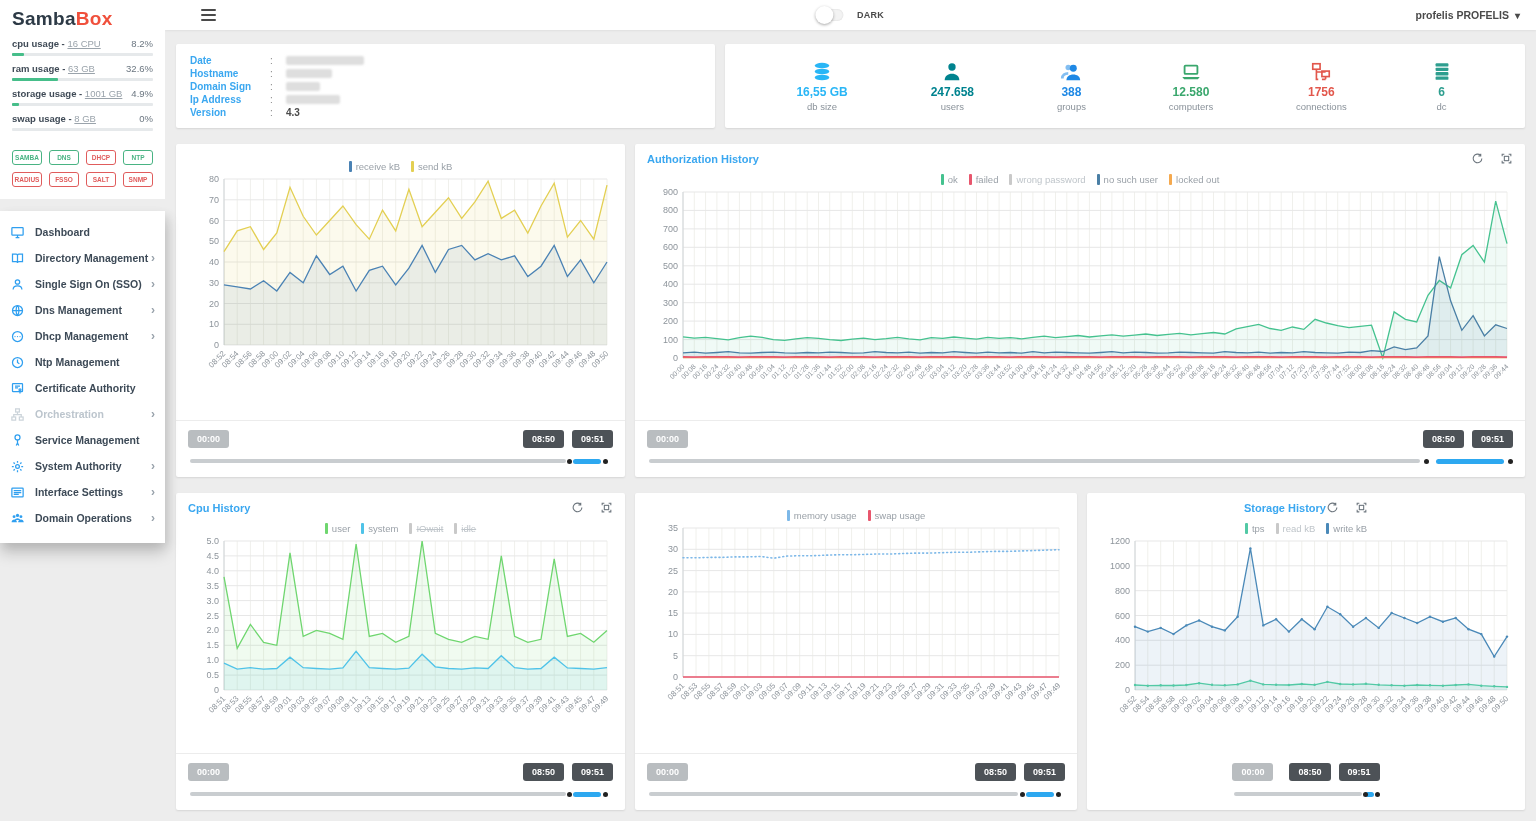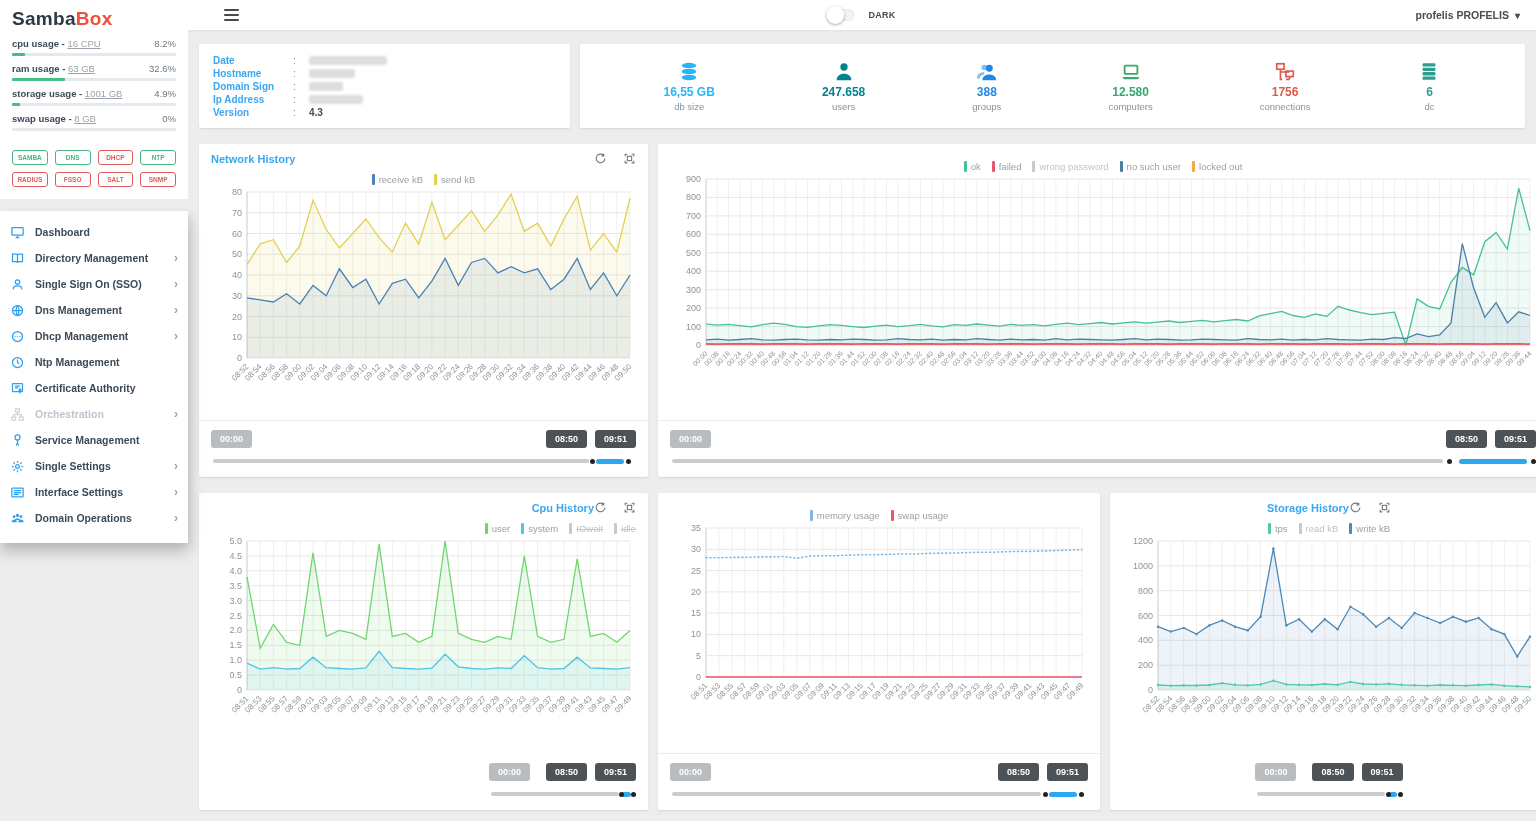--- a/index.html
+++ b/index.html
@@ -1,21 +1,21 @@
 <!DOCTYPE html>
 <html><head>
 <meta charset="utf-8">
 <style>
   * { box-sizing: border-box; margin:0; padding:0; }
   html,body { width:1536px; height:821px; overflow:hidden; background:#ededed;
     font-family:"Liberation Sans",sans-serif; }
   .app { display:flex; height:100%; }
 
   
-  .sidebar { width:188px; flex:none; position:relative; z-index:5; }
+  .sidebar { width:165px; flex:none; position:relative; z-index:5; }
   .sidebar-top { background:#fff; padding:8px 12px 6px; }
   .logo { font-size:19px; font-weight:bold; letter-spacing:.3px; }
   .logo b { color:#2d3a46; } .logo i { color:#f0503c; font-style:normal; font-weight:bold; }
   .usage { margin-top:8px; }
   .usage-row { margin-bottom:7px; cursor:default; }
   .usage-line { display:flex; justify-content:space-between; align-items:baseline; font-size:9.5px; }
   .u-label { font-weight:bold; color:#3f4a56; }
   .u-detail { color:#9aa3ab; font-weight:normal;text-decoration:underline; }
   .u-pct { color:#6b7680; }
   .ubar { height:3px; background:#e6e9eb; margin-top:4px; border-radius:1px; }
@@ -52,38 +52,38 @@
   .profile { margin-left:auto; font-size:10.5px; font-weight:bold; color:#4a4a4a;
     display:flex; align-items:center; gap:6px; cursor:pointer; }
   .profile .pchev { font-size:10px; color:#4a4a4a; }
 
   .content { flex:1; padding:14px 11px; overflow:hidden; }
   .row { display:flex; gap:10px; margin-bottom:16px; }
   .card { background:#fff; border-radius:2px; box-shadow:0 1px 2px rgba(0,0,0,.1); }
 
   
   .row1 { height:84px; }
-  .info-card { width:371px; padding:10px 14px; }
+  .info-card { width:539px; padding:10px 14px; }
   .info-row { display:flex; font-size:10px; line-height:13px; }
   .i-label { color:#3aa7f0; font-weight:bold; width:80px; }
   .i-colon { color:#8a8a8a; width:16px; }
   .i-value { color:#4a4a4a; font-weight:bold; }
   .redacted { background:#dedede; border-radius:2px; height:9px; margin-top:2px; filter:blur(1.3px); }
   .rw1{width:78px} .rw2{width:46px} .rw3{width:34px} .rw4{width:54px}
   .stats-card { flex:1; display:flex; align-items:center; justify-content:space-around; padding:8px 30px; }
   .stat { display:flex; flex-direction:column; align-items:center; gap:2px; cursor:default; }
   .stat-icon svg { width:24px; height:22px; display:block; }
   .stat-value { font-size:12px; font-weight:bold; }
   .stat-label { font-size:9.5px; color:#8a929a; }
 
   
   .row2 .card { height:333px; }
   .row3 .card { height:317px; }
   .chart-card { display:flex; flex-direction:column; padding:8px 12px 12px; }
-  .cpu-card { width:449px;align-items:flex-end; } .net-card { width:449px; } .auth-card { flex:1; }
+  .cpu-card { width:449px; } .net-card { width:449px; } .auth-card { flex:1; }
   .mem-card { width:442px; } .sto-card { flex:1;align-items:center; }
   .chart-head { display:flex; align-items:center; }
   .chart-title { font-size:11px; font-weight:bold; color:#3aa7f0; }
   .chart-actions { margin-left:auto; display:flex; gap:16px; color:#6d767e; }
   .act { cursor:pointer; } .act svg { width:13px; height:13px; display:block; }
   .chart-legend { display:flex; justify-content:center; align-items:center; gap:11px;
     margin:9px 0 2px; font-size:9.5px; color:#9aa1a8; }
   .lg { display:inline-flex; align-items:center; gap:4px; cursor:pointer; }
   .lg i { width:3px; height:11px; border-radius:1px; display:inline-block; }
   .lg.off { color:#bfc5ca; }
@@ -250,21 +250,21 @@
           </span>
         <span>Service Management</span>
       </div>
       <div class="menu-item">
         <span class="mi">
             <svg viewBox="0 0 24 24" fill="none" stroke="currentColor" stroke-width="2">
               <circle cx="12" cy="12" r="3"></circle>
               <path d="M12 3v3M12 18v3M3 12h3M18 12h3M5.6 5.6l2.1 2.1M16.3 16.3l2.1 2.1M18.4 5.6l-2.1 2.1M7.7 16.3l-2.1 2.1"></path>
             </svg>
           </span>
-        <span>Single Settings</span>
+        <span>System Authority</span>
         <span class="chev">›</span>
       </div>
       <div class="menu-item">
         <span class="mi">
             <svg viewBox="0 0 24 24" fill="none" stroke="currentColor" stroke-width="2">
               <rect x="3" y="5" width="18" height="14" rx="1"></rect>
               <path d="M6 9h12M6 12h12M6 15h8"></path>
             </svg>
           </span>
         <span>Interface Settings</span>
@@ -400,36 +400,20 @@
                 </svg>
               </span>
             <span class="stat-value">6</span>
             <span class="stat-label">dc</span>
           </div>
         </section>
       </div>
 
       <div class="row row2">
         <section class="card chart-card net-card">
-          <div class="chart-head">
-            <span class="chart-title">Network History</span>
-            <span class="chart-actions">
-              <span class="act">
-                  <svg viewBox="0 0 24 24" fill="none" stroke="currentColor" stroke-width="2">
-                    <path d="M20 12a8 8 0 1 1-2.3-5.7M18 3v4.5h-4.5"></path>
-                  </svg>
-                </span>
-              <span class="act">
-                  <svg viewBox="0 0 24 24" fill="none" stroke="currentColor" stroke-width="2">
-                    <path d="M4 8V4h4M16 4h4v4M20 16v4h-4M8 20H4v-4"></path>
-                    <rect x="8" y="8" width="8" height="8"></rect>
-                  </svg>
-                </span>
-            </span>
-          </div>
           <div class="chart-legend">
               <span class="lg"><i style="background:#4a82b4"></i>receive kB</span>
               <span class="lg"><i style="background:#e3cf52"></i>send kB</span>
             </div>
           <div class="chart-plot"><svg width="425" height="217" font-family="'Liberation Sans',sans-serif">
                 <line x1="36.0" y1="5" x2="36.0" y2="171" stroke="#f0f0ec"></line>
                 <line x1="49.2" y1="5" x2="49.2" y2="171" stroke="#f0f0ec"></line>
                 <line x1="62.4" y1="5" x2="62.4" y2="171" stroke="#f0f0ec"></line>
                 <line x1="75.6" y1="5" x2="75.6" y2="171" stroke="#f0f0ec"></line>
                 <line x1="88.8" y1="5" x2="88.8" y2="171" stroke="#f0f0ec"></line>
@@ -523,20 +507,36 @@
               <div class="sl-track">
                 <div class="tr-bg" style="width:89.2%"></div>
                 <div class="tr-sel" style="left:91%;width:6.6%"></div>
                 <span class="hdl" style="left:89.6%"></span>
                 <span class="hdl" style="left:98.1%"></span>
               </div>
             </div>
         </section>
 
         <section class="card chart-card auth-card">
+          <div class="chart-head">
+            <span class="chart-title">Authorization History</span>
+            <span class="chart-actions">
+              <span class="act">
+                  <svg viewBox="0 0 24 24" fill="none" stroke="currentColor" stroke-width="2">
+                    <path d="M20 12a8 8 0 1 1-2.3-5.7M18 3v4.5h-4.5"></path>
+                  </svg>
+                </span>
+              <span class="act">
+                  <svg viewBox="0 0 24 24" fill="none" stroke="currentColor" stroke-width="2">
+                    <path d="M4 8V4h4M16 4h4v4M20 16v4h-4M8 20H4v-4"></path>
+                    <rect x="8" y="8" width="8" height="8"></rect>
+                  </svg>
+                </span>
+            </span>
+          </div>
           <div class="chart-legend">
               <span class="lg"><i style="background:#45c28f"></i>ok</span>
               <span class="lg"><i style="background:#e8566d"></i>failed</span>
               <span class="lg off"><i style="background:#c9c9c9"></i>wrong password</span>
               <span class="lg"><i style="background:#4a7fa5"></i>no such user</span>
               <span class="lg"><i style="background:#f5a94e"></i>locked out</span>
             </div>
           <div class="chart-plot"><svg width="866" height="217" font-family="'Liberation Sans',sans-serif">
                 <line x1="36.0" y1="5" x2="36.0" y2="171" stroke="#f0f0ec"></line>
                 <line x1="47.3" y1="5" x2="47.3" y2="171" stroke="#f0f0ec"></line>

